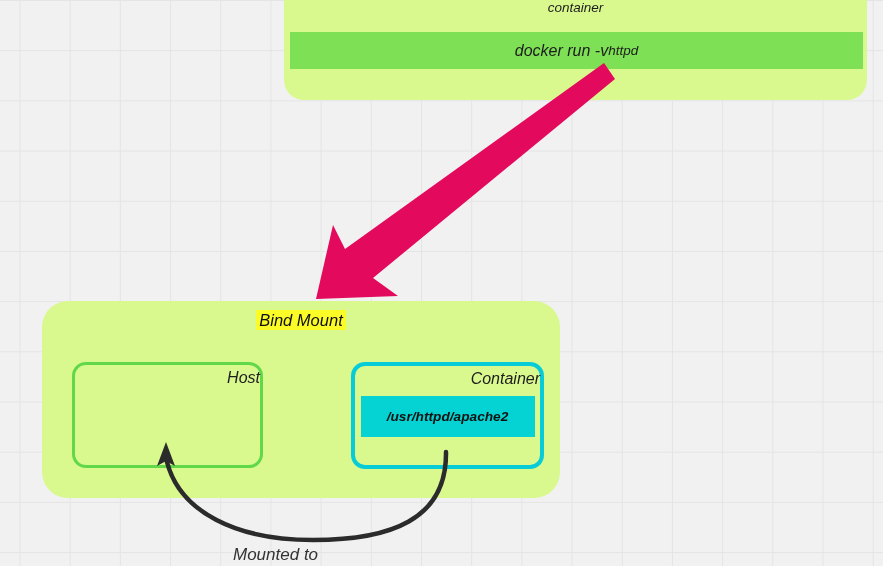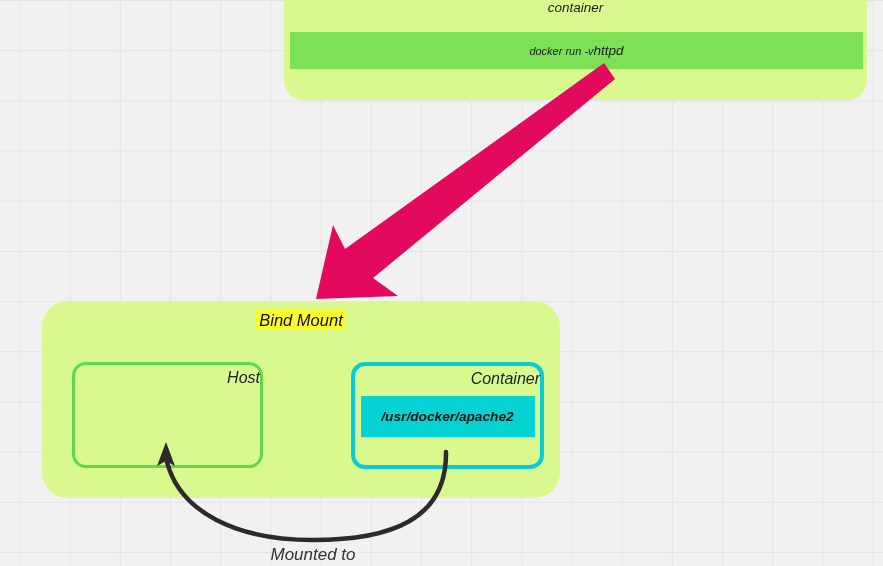--- a/index.html
+++ b/index.html
@@ -55,21 +55,21 @@
     top: 98px;
     width: 573px;
     height: 37px;
     background: #7ee055;
     display: flex;
     align-items: center;
     justify-content: center;
     box-sizing: border-box;
   }
   .cmd-prefix {
-    font-size: 11px;
+    font-size: 16px;
     color: #1d1d1d;
     white-space: nowrap;
   }
   .cmd-highlight {
     display: inline-block;
     margin: 0 6px;
     padding: 3px 7px 4px 7px;
     border: 3px solid #11cfe0;
     border-radius: 5px;
     background: #7ee055;
@@ -175,21 +175,21 @@
     width: 883px;
     height: 566px;
     pointer-events: none;
   }
 
   .mounted-label {
     position: absolute;
     left: 233px;
     top: 544px;
     width: 160px;
-    text-align: center;
+    text-align: left;
     font-size: 17px;
     color: #333333;
     line-height: 22px;
   }
 </style>
 </head>
 <body>
 
 <div id="canvas">
 
@@ -206,21 +206,21 @@
     <div class="bind-title">
       <span>Bind Mount</span>
     </div>
 
     <div class="node-box node-host">
       <div class="node-label">Host</div>
     </div>
 
     <div class="node-box node-container">
       <div class="node-label">Container</div>
-      <div class="node-chip chip-container">/usr/docker/apache2</div>
+      <div class="node-chip chip-container">/usr/httpd/apache2</div>
     </div>
   </div>
 
   <svg id="overlay" viewBox="0 0 883 566">
 
     <g>
       <path d="M 604 63
                L 345 249
                L 333 225
                L 316 299

